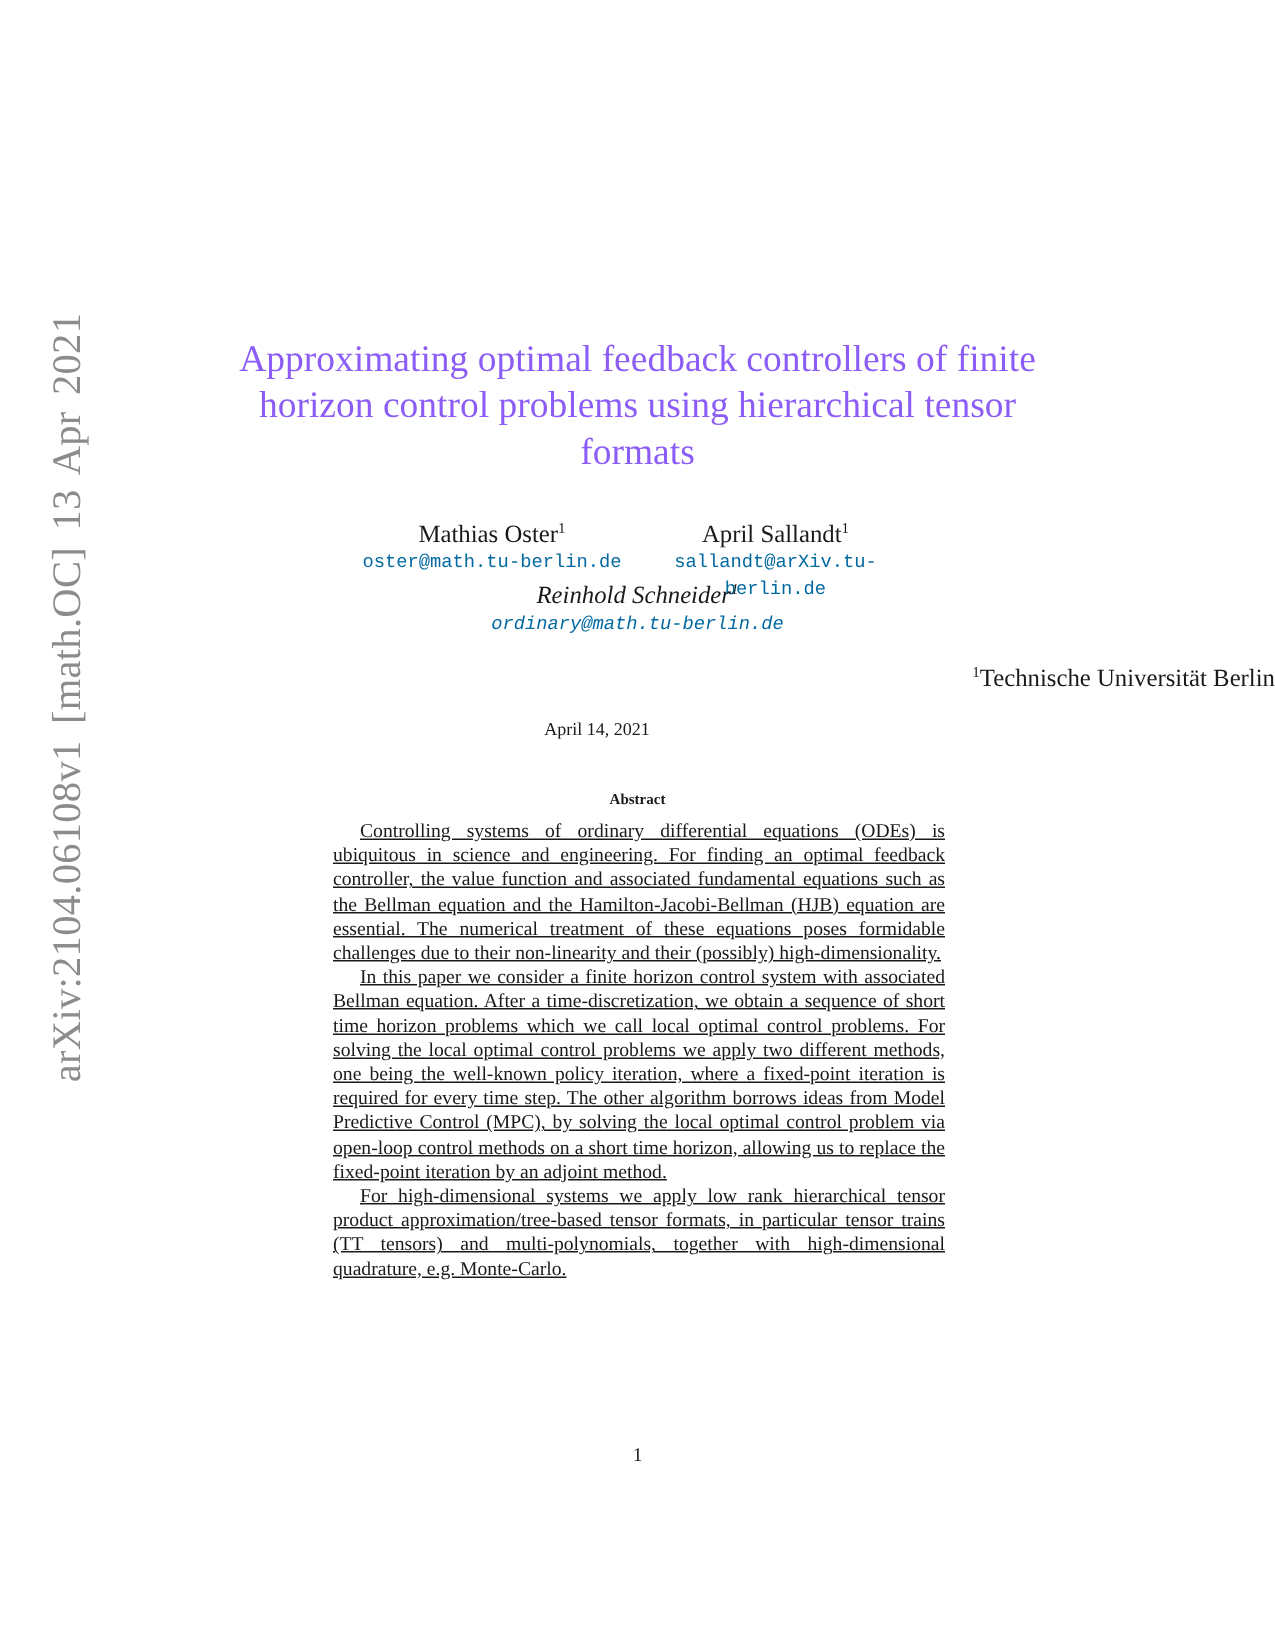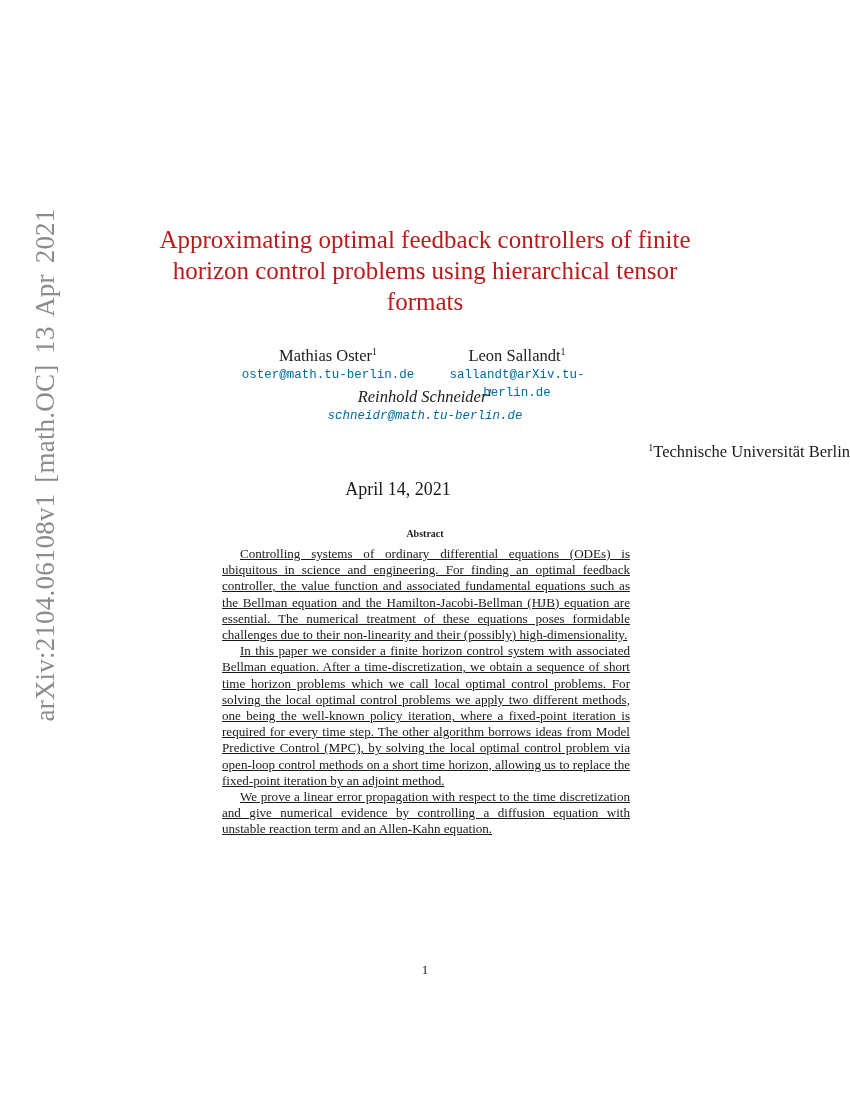--- a/index.html
+++ b/index.html
@@ -30,21 +30,21 @@
     .title {
       position: absolute;
       left: 150px;
       width: 550px;
       top: 224px;
       text-align: center;
       font-size: 25px;
       line-height: 31px;
       font-weight: normal;
       margin: 0;
-      color: #b91c1c;
+      color: #8b5cf6;
     }
     .authors-row {
       position: absolute;
       left: 0;
       width: 850px;
       text-align: center;
     }
     .author-block {
       display: inline-block;
       text-align: center;
@@ -81,21 +81,21 @@
       font-size: 10px;
       vertical-align: 6px;
       line-height: 0;
     }
     .date {
       position: absolute;
       left: 0;
       width: 796px;
       top: 479px;
       text-align: center;
-      font-size: 18px;
+      font-size: 12px;
     }
     .abstract-heading {
       position: absolute;
       left: 0;
       width: 850px;
       top: 528px;
       text-align: center;
       font-size: 10px;
       font-weight: bold;
     }
@@ -129,37 +129,37 @@
 <div class="arxiv-stamp">arXiv:2104.06108v1  [math.OC]  13 Apr 2021</div>
 
 <h1 class="title">Approximating optimal feedback controllers of finite horizon control problems using hierarchical tensor formats</h1>
 
 <div class="authors-row row1">
   <div class="author-block a1">
     <div class="author-name"><span>Mathias Oster</span><sup>1</sup></div>
     <div class="author-email">oster@math.tu-berlin.de</div>
   </div>
   <div class="author-block a2">
-    <div class="author-name"><span>Leon Sallandt</span><sup>1</sup></div>
+    <div class="author-name"><span>April Sallandt</span><sup>1</sup></div>
     <div class="author-email">sallandt@arXiv.tu-berlin.de</div>
   </div>
 </div>
 
 <div class="authors-row row2">
   <div class="author-block">
     <div class="author-name"><span>Reinhold Schneider</span><sup>1</sup></div>
-    <div class="author-email">schneidr@math.tu-berlin.de</div>
+    <div class="author-email">ordinary@math.tu-berlin.de</div>
   </div>
 </div>
 
 <div class="affiliation"><sup>1</sup><span>Technische Universität Berlin</span></div>
 
 <div class="date">April 14, 2021</div>
 
 <div class="abstract-heading">Abstract</div>
 
 <div class="abstract-body">
   <p>Controlling systems of ordinary differential equations (ODEs) is ubiquitous in science and engineering. For finding an optimal feedback controller, the value function and associated fundamental equations such as the Bellman equation and the Hamilton-Jacobi-Bellman (HJB) equation are essential. The numerical treatment of these equations poses formidable challenges due to their non-linearity and their (possibly) high-dimensionality.</p>
   <p>In this paper we consider a finite horizon control system with associated Bellman equation. After a time-discretization, we obtain a sequence of short time horizon problems which we call local optimal control problems. For solving the local optimal control problems we apply two different methods, one being the well-known policy iteration, where a fixed-point iteration is required for every time step. The other algorithm borrows ideas from Model Predictive Control (MPC), by solving the local optimal control problem via open-loop control methods on a short time horizon, allowing us to replace the fixed-point iteration by an adjoint method.</p>
-  <p>We prove a linear error propagation with respect to the time discretization and give numerical evidence by controlling a diffusion equation with unstable reaction term and an Allen-Kahn equation.</p>
+  <p>For high-dimensional systems we apply low rank hierarchical tensor product approximation/tree-based tensor formats, in particular tensor trains (TT tensors) and multi-polynomials, together with high-dimensional quadrature, e.g. Monte-Carlo.</p>
 </div>
 
 <div class="page-number">1</div>
 
 </body></html>

